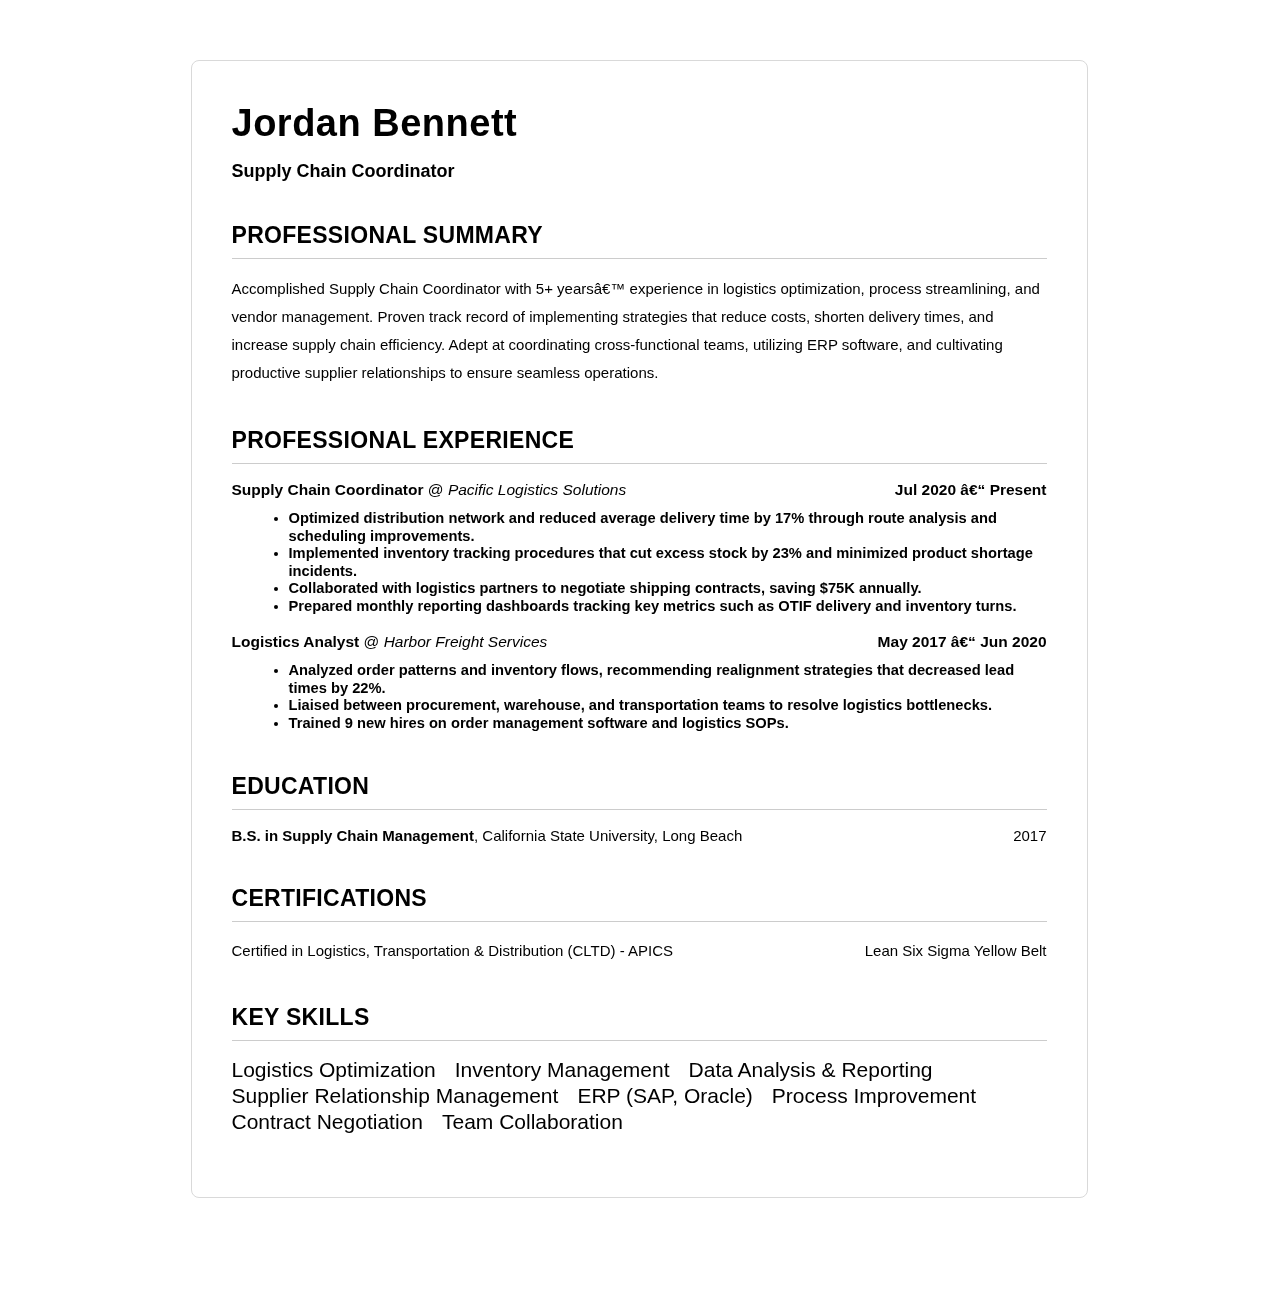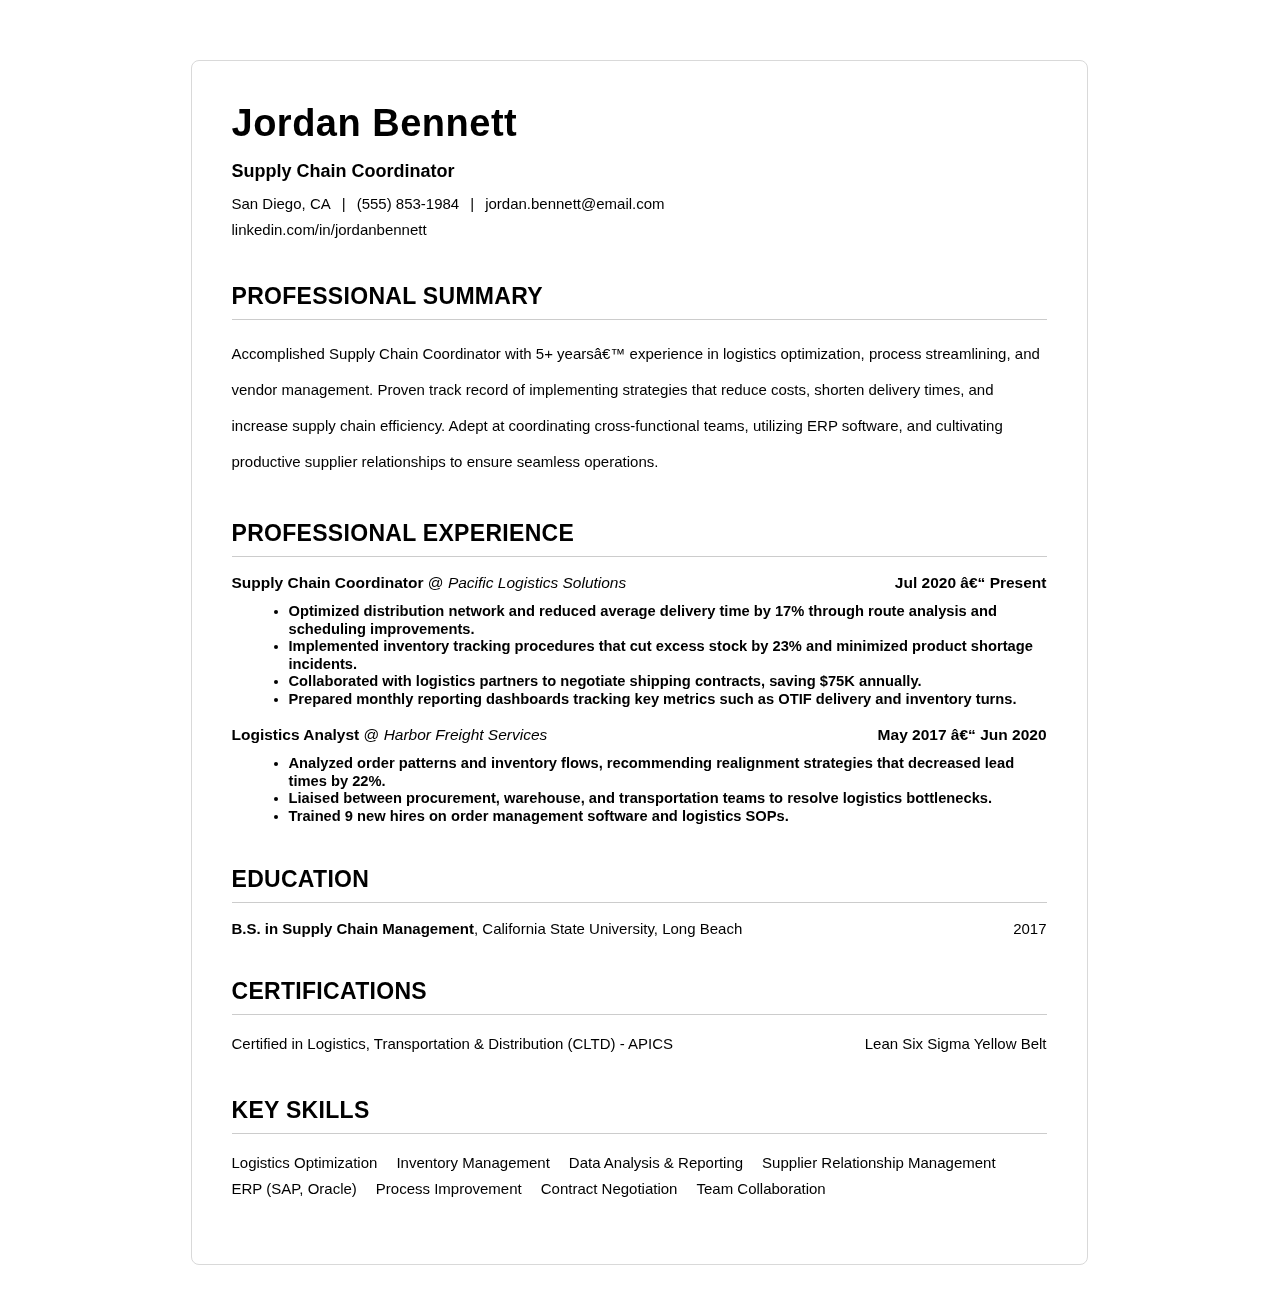--- a/index.html
+++ b/index.html
@@ -39,21 +39,21 @@
     margin: 40px 0 0 0;
     font-size: 23px;
     font-weight: bold;
     letter-spacing: 0.3px;
     padding-bottom: 9px;
     border-bottom: 1px solid #cccccc;
   }
   p.summary {
     margin: 16px 0 0 0;
     font-size: 15px;
-    line-height: 36px;
+    line-height: 28px;
   }
   .job { margin-top: 16px; }
   .job-head {
     display: flex;
     justify-content: space-between;
     align-items: baseline;
     font-size: 15.5px;
     line-height: 1.25;
   }
   .job-role { font-weight: bold; }
@@ -85,36 +85,32 @@
     font-size: 15px;
     line-height: 26px;
     justify-content: space-between;
   }
   .skills-row {
     margin-top: 16px;
     display: flex;
     flex-wrap: wrap;
     column-gap: 19px;
     row-gap: 0;
-    font-size: 15px;
+    font-size: 21px;
     line-height: 26px;
   }
 </style>
 </head>
 <body>
 
 <div class="card">
 
   <header>
     <h1 class="name">Jordan Bennett</h1>
     <div class="candidate-title">Supply Chain Coordinator</div>
-    <div class="contact">
-      <div><span>San Diego, CA</span><span class="sep">|</span><span>(555) 853-1984</span><span class="sep">|</span><span>jordan.bennett@email.com</span></div>
-      <div>linkedin.com/in/jordanbennett</div>
-    </div>
   </header>
 
   <section>
     <h2 class="sec">PROFESSIONAL SUMMARY</h2>
     <p class="summary">Accomplished Supply Chain Coordinator with 5+ yearsâ€™ experience in logistics optimization, process streamlining, and vendor management. Proven track record of implementing strategies that reduce costs, shorten delivery times, and increase supply chain efficiency. Adept at coordinating cross-functional teams, utilizing ERP software, and cultivating productive supplier relationships to ensure seamless operations.</p>
   </section>
 
   <section>
     <h2 class="sec">PROFESSIONAL EXPERIENCE</h2>
     <div>

